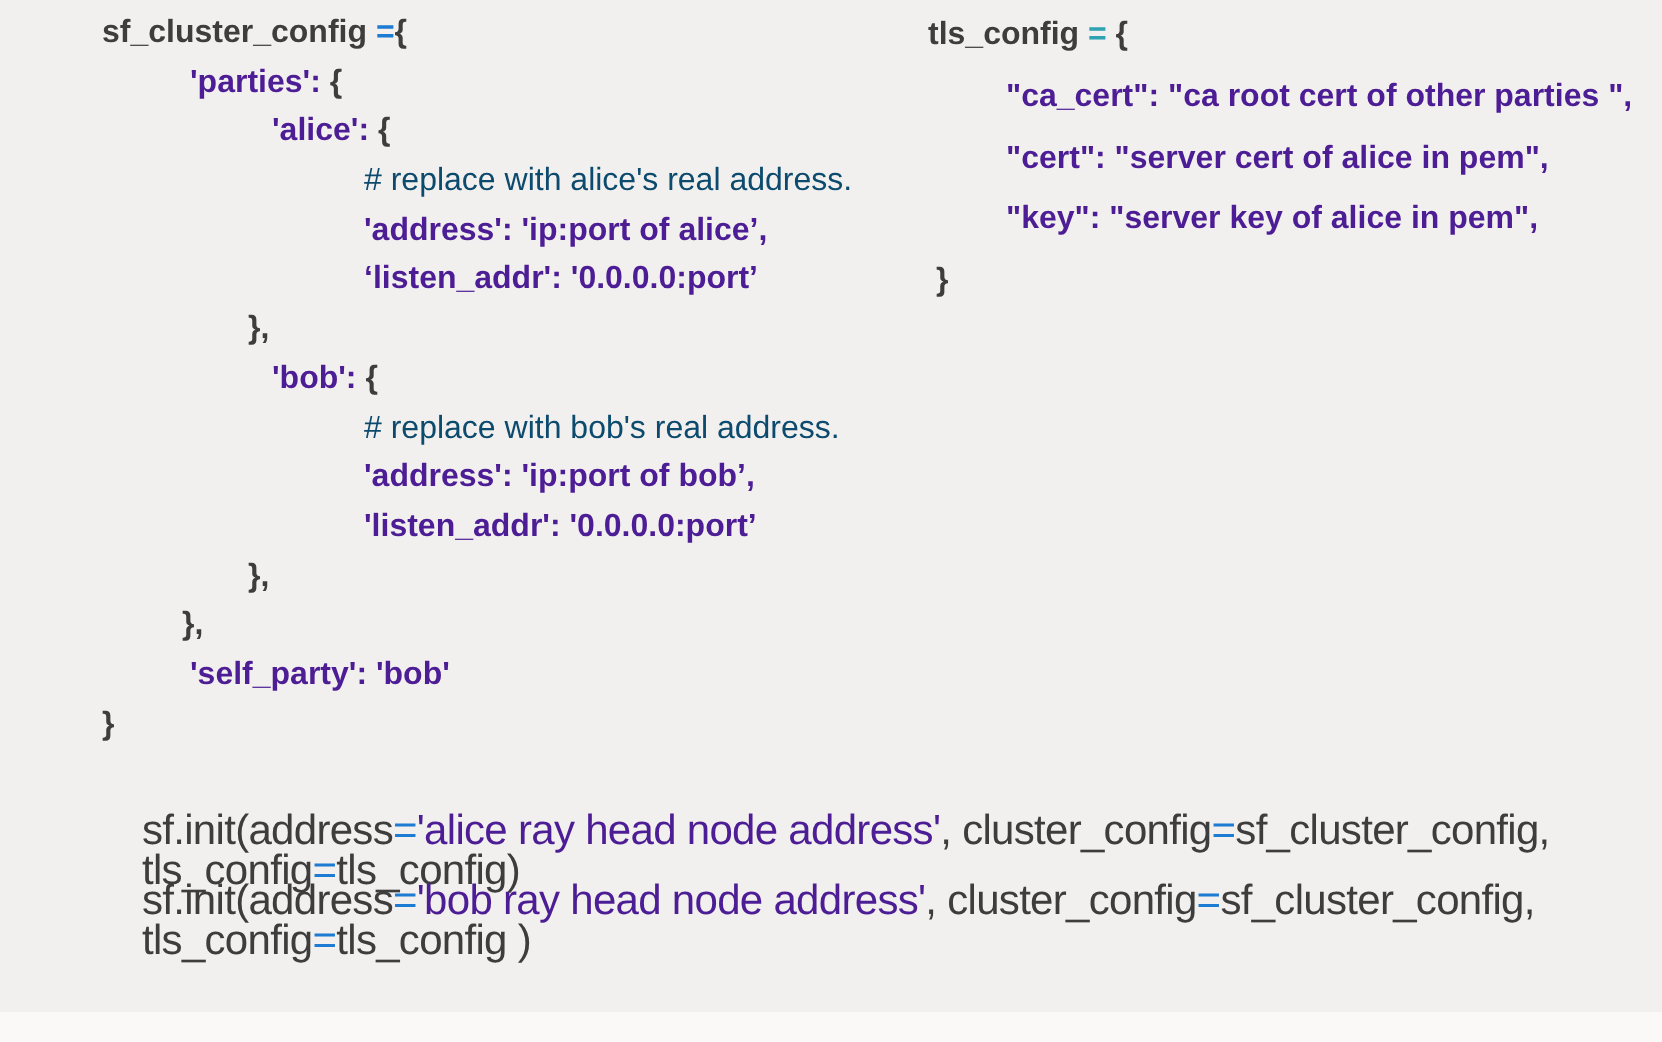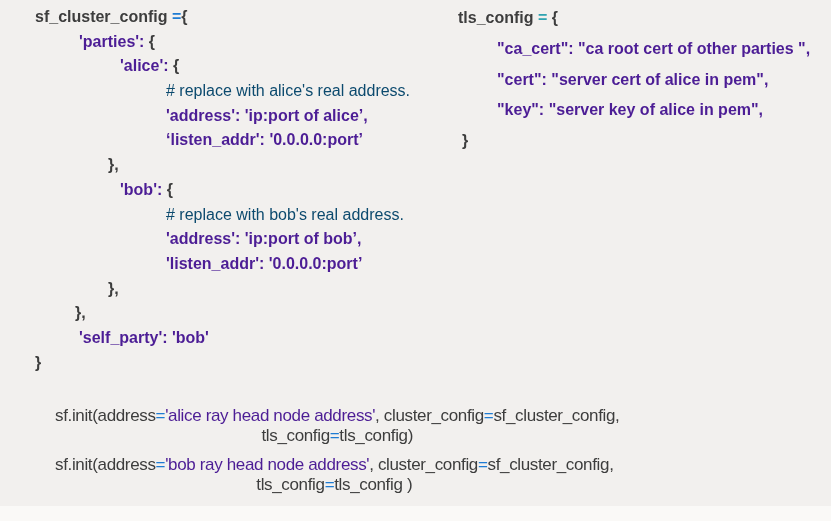--- a/index.html
+++ b/index.html
@@ -2,29 +2,29 @@
 <html><head>
 <meta charset="utf-8">
 <style>
   html,body{margin:0;padding:0;}
   body{
     width:831px;height:521px;overflow:hidden;position:relative;
     background:#f2f0ee;
     font-family:"Liberation Sans","DejaVu Sans",sans-serif;
   }
   .code-block{position:absolute;white-space:pre;font-size:16px;font-weight:700;}
-  .ln{display:block;}
+  .ln{display:block;margin-left:16px;}
   .left-col .ln{height:24.7px;line-height:24.7px;}
   .right-col .ln{height:30.8px;line-height:30.8px;}
   .init-call .ln{height:19.5px;line-height:19.5px;}
   .left-col{left:35px;top:5px;}
-  .right-col{left:458px;top:3px;}
-  .init-call{font-weight:400;font-size:17px;letter-spacing:-0.35px;text-align:center;}
+  .right-col{left:448px;top:3px;}
+  .init-call{font-weight:400;font-size:21px;letter-spacing:-0.35px;}
   #init-call-1{left:55px;top:406px;}
-  #init-call-2{left:55px;top:455px;}
+  #init-call-2{left:55px;top:441px;}
   .init-call .tok{font-weight:400;}
   .tok.dark{color:#3d3d3d;}
   .tok.green{color:#4c1d95;}
   .tok.gray{color:#0c4a6e;font-weight:400;}
   .tok.blue{color:#1e7bd3;}
   .tok.teal{color:#2fa3b1;}
   .bottom-strip{
     position:absolute;left:0;top:506px;width:831px;height:15px;
     background:#faf9f7;
   }

